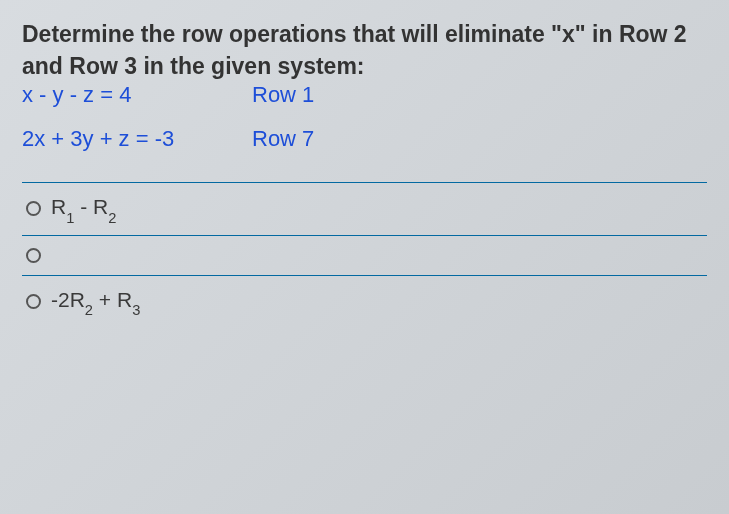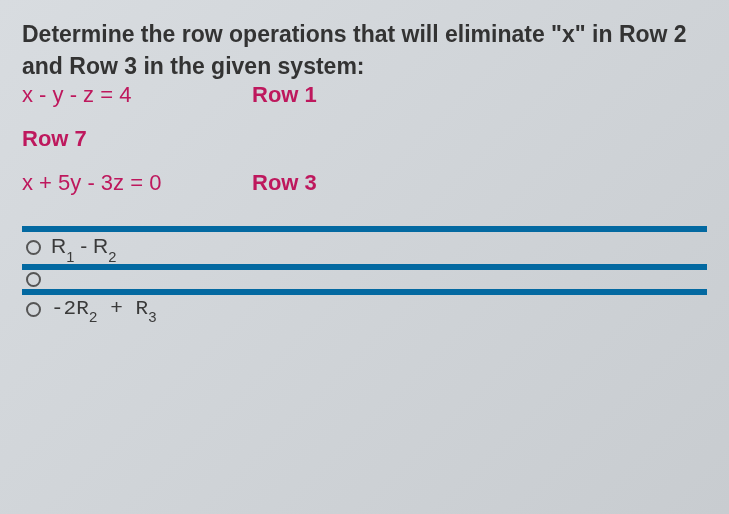--- a/index.html
+++ b/index.html
@@ -23,43 +23,42 @@
       color: #333;
     }
     .system {
       margin-bottom: 30px;
     }
     .eq-row {
       display: flex;
       align-items: center;
       margin-bottom: 18px;
       font-size: 22px;
-      color: #be185d;
+      color: #1d4ed8;
     }
     .eq {
       width: 230px;
       font-weight: 500;
     }
     .row-label {
-      font-weight: 700;
+      font-weight: 400;
     }
     .options {
       margin-top: 10px;
     }
     .option-row {
-      border-top: 6px solid #0369a1;
-      padding: 2px 4px;
+      border-top: 1px solid #0369a1;
+      padding: 12px 4px;
       display: flex;
       align-items: center;
       font-size: 21px;
       color: #3a3a3a;
     }
     .option-row:last-child {
       padding-bottom: 8px;
-      font-family: Liberation Mono, monospace;
     }
     .radio {
       width: 15px;
       height: 15px;
       border: 2px solid #555;
       border-radius: 50%;
       margin-right: 10px;
       flex-shrink: 0;
       background: transparent;
     }
@@ -74,25 +73,22 @@
 <body>
 
 <div class="prompt">Determine the row operations that will eliminate "x" in Row 2 and Row 3 in the given system:</div>
 
 <div class="system">
   <div class="eq-row">
     <div class="eq">x - y - z = 4</div>
     <div class="row-label">Row 1</div>
   </div>
   <div class="eq-row">
+    <div class="eq">2x + 3y + z = -3</div>
     <div class="row-label">Row 7</div>
-  </div>
-  <div class="eq-row">
-    <div class="eq">x + 5y - 3z = 0</div>
-    <div class="row-label">Row 3</div>
   </div>
 </div>
 
 <div class="options">
 
   <div class="option-row">
     <span class="radio"></span>
     <span>
       <span>R</span><span class="sub">1</span><span> - </span><span></span><span>R</span><span class="sub">2</span>
     </span>

